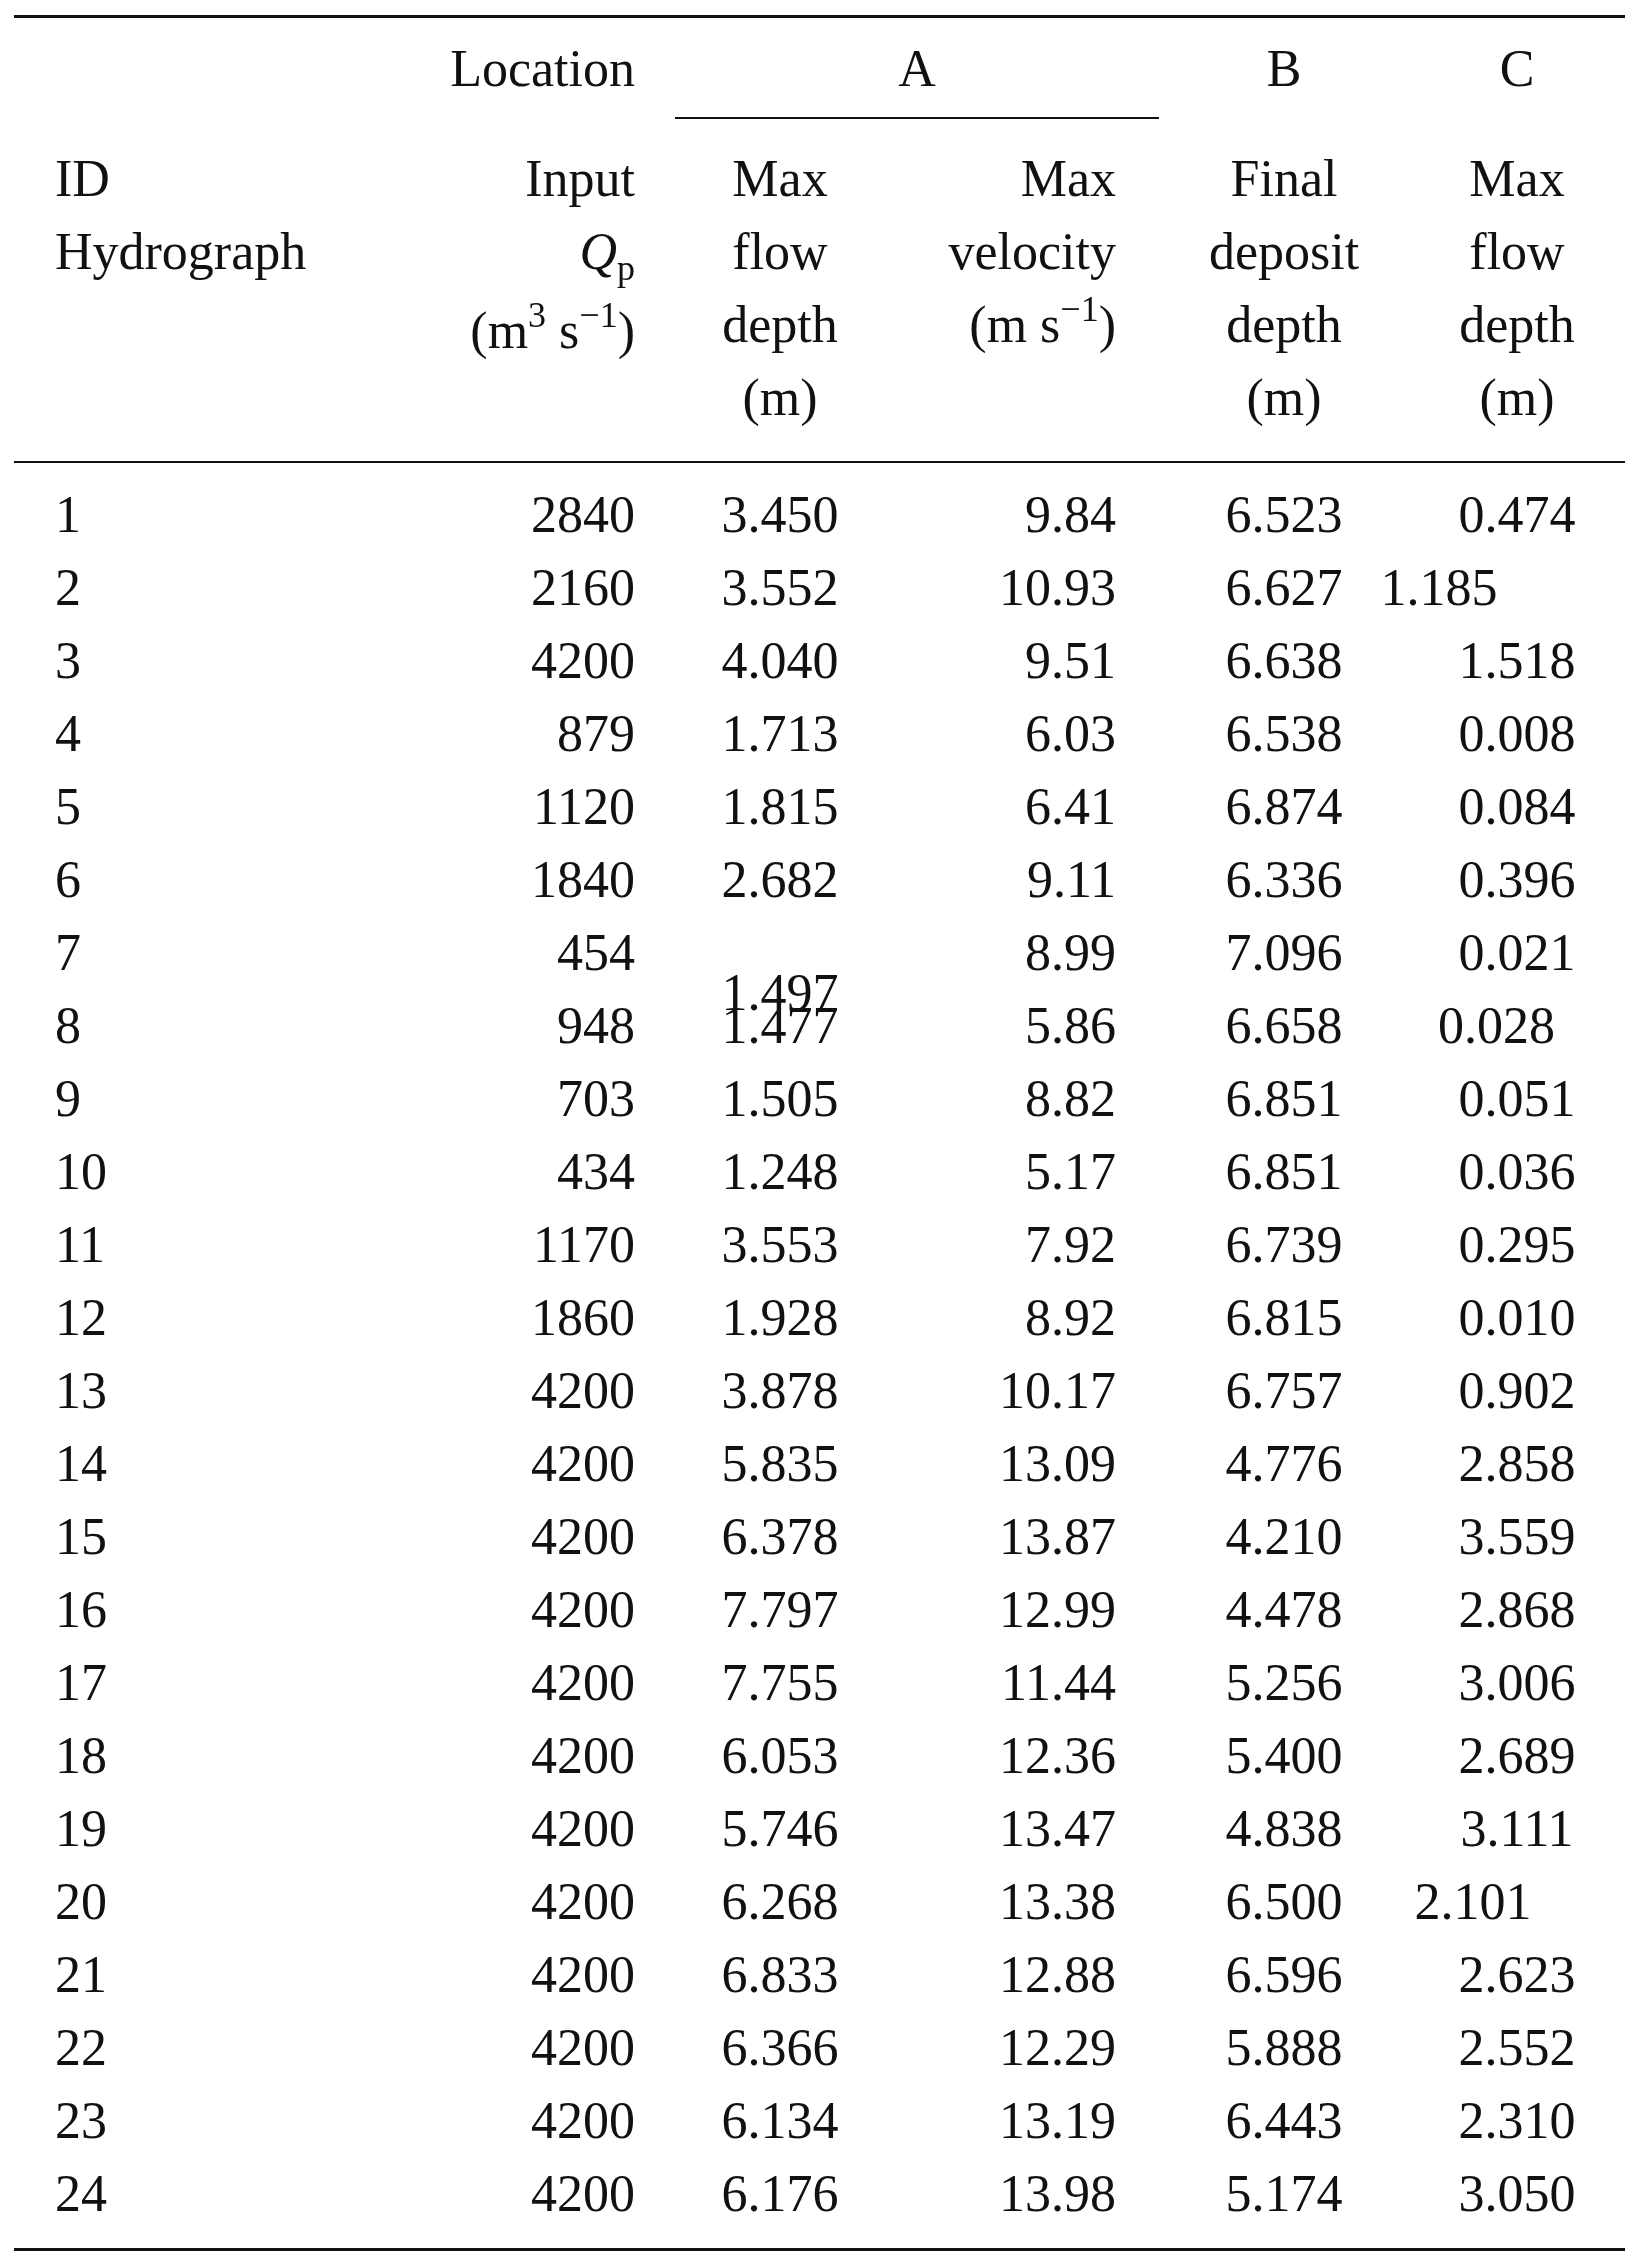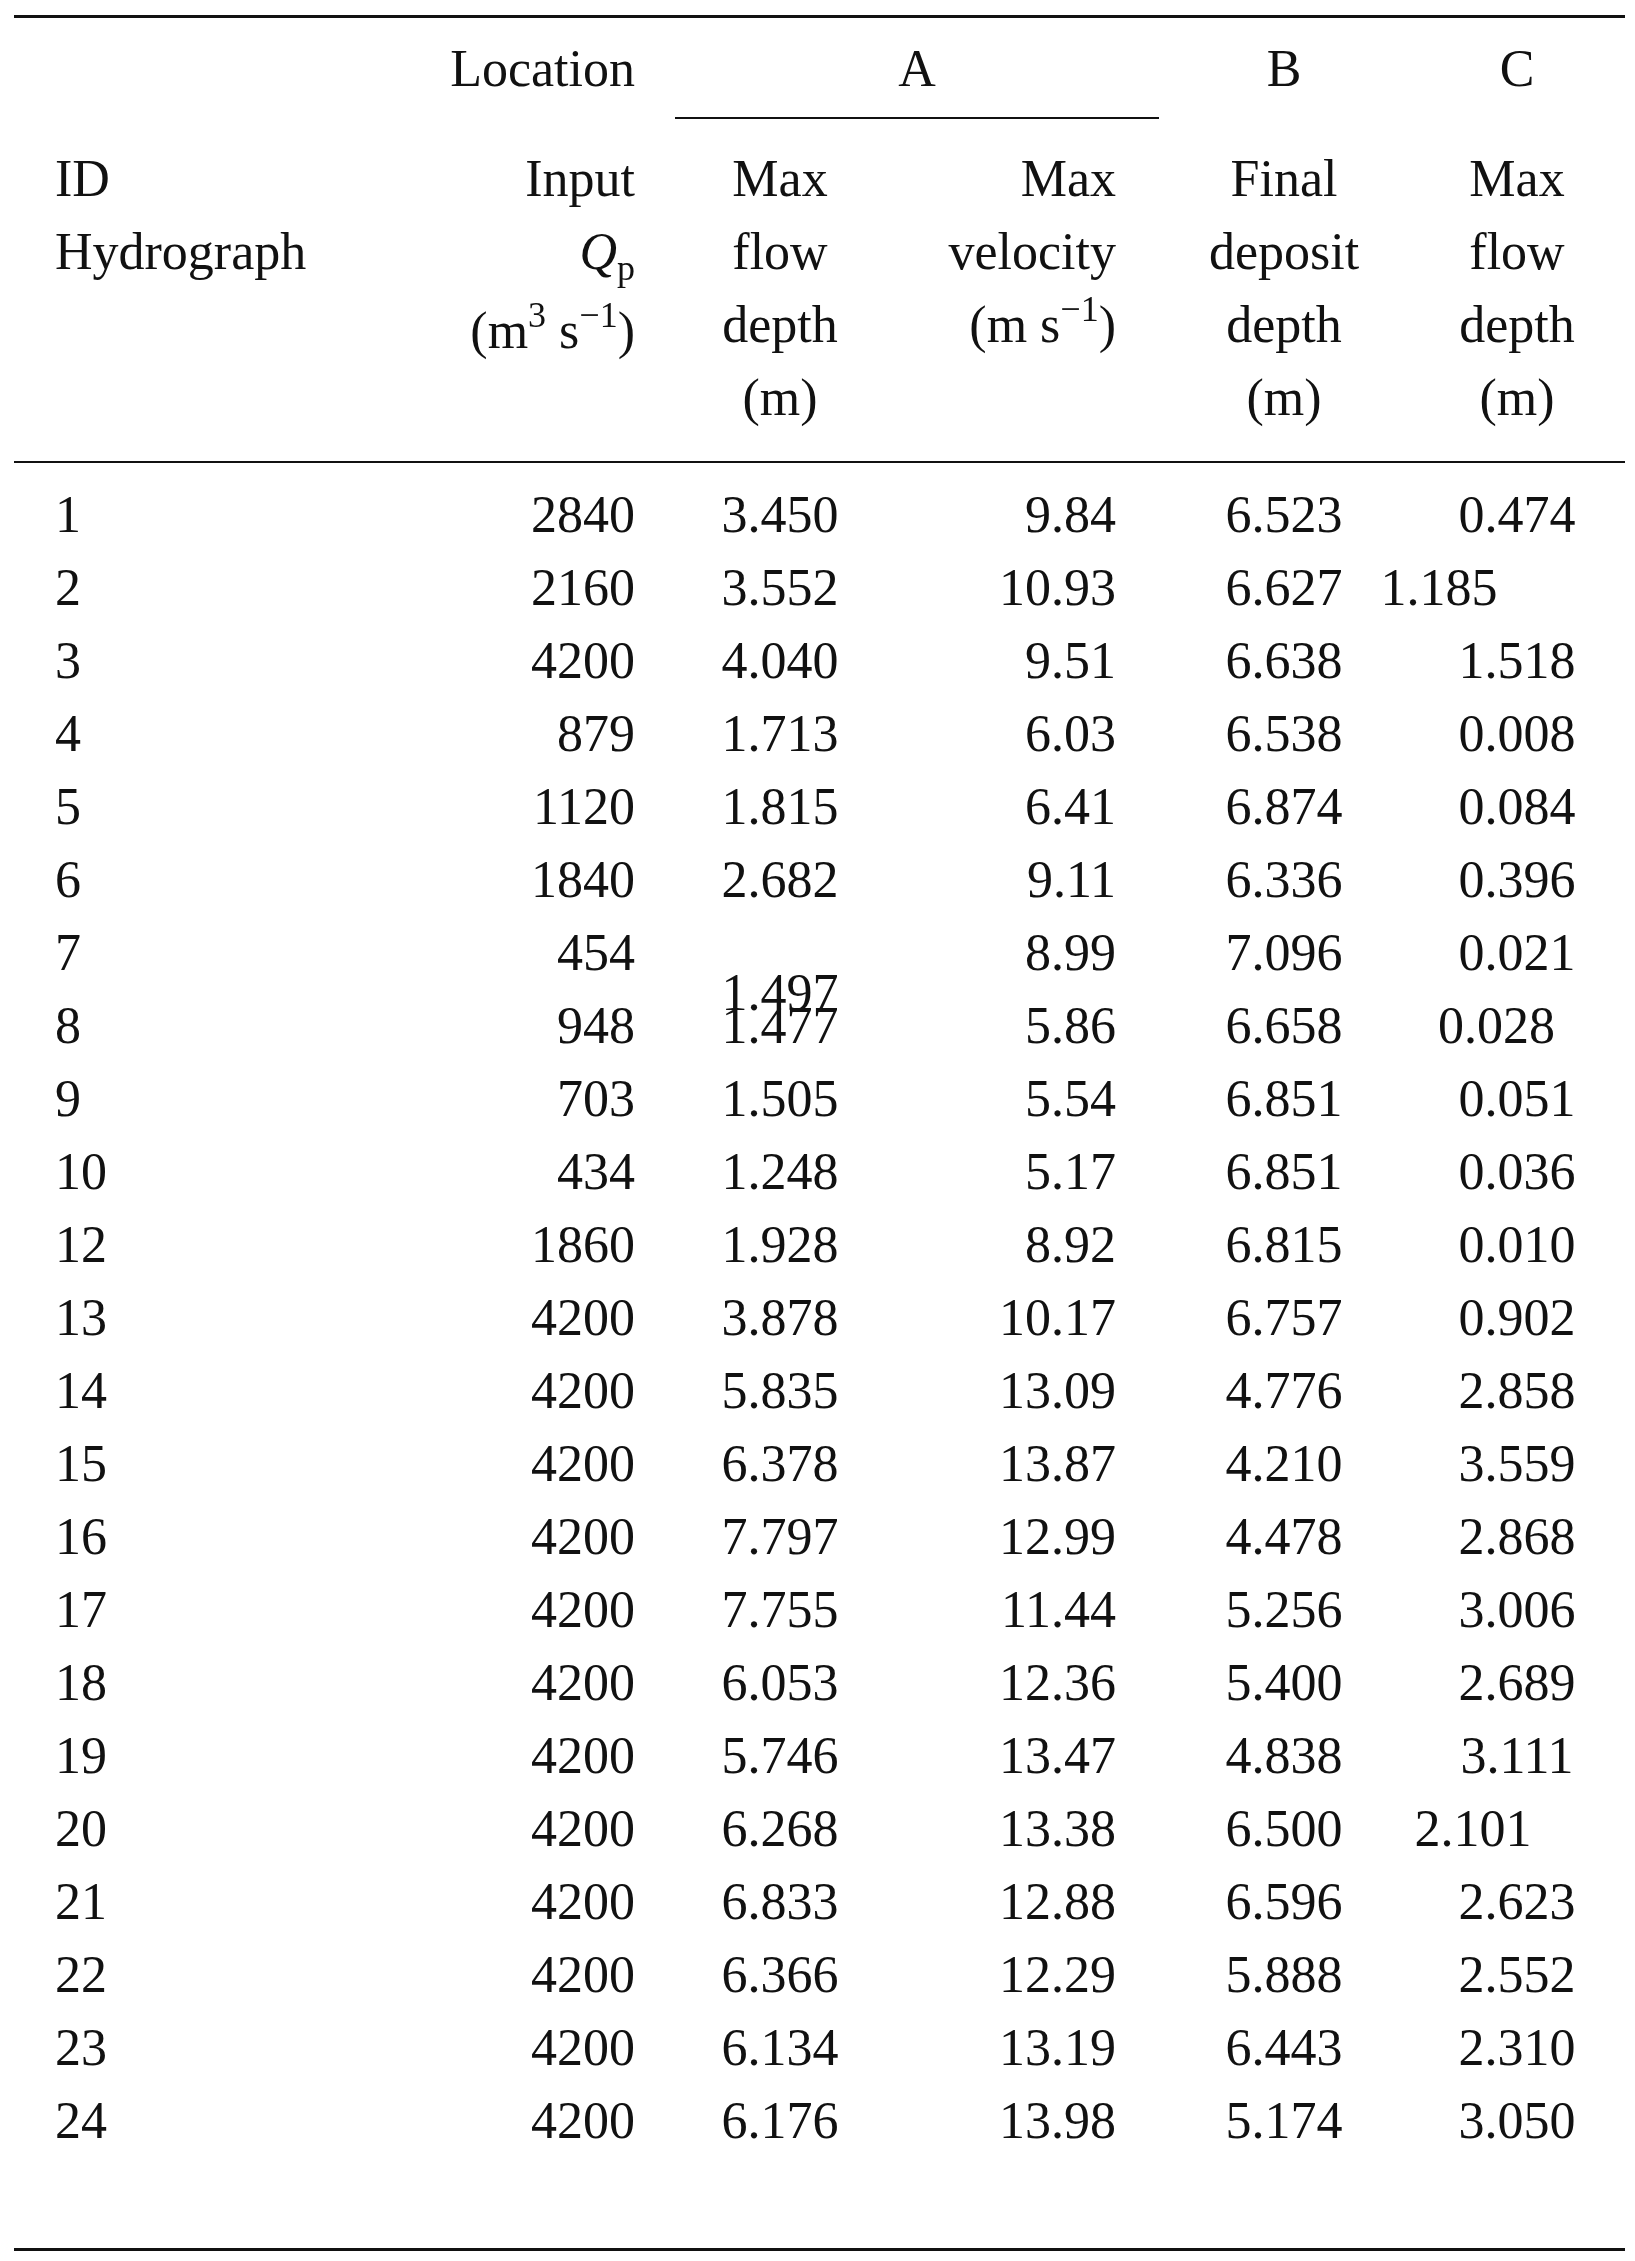--- a/index.html
+++ b/index.html
@@ -134,33 +134,41 @@
       <div class="cell" style="right:1000px; text-align:right;">948</div>
       <div class="cell" style="left:701px; width:158px; text-align:center;">1.477</div>
       <div class="cell" style="right:519px; text-align:right;">5.86</div>
       <div class="cell" style="left:1205px; width:158px; text-align:center;">6.658</div>
       <div class="cell" style="left:1438px; width:158px; text-align:left;">0.028</div>
     </div>
     <div class="row">
       <div class="cell" style="left:55px; text-align:left;">9</div>
       <div class="cell" style="right:1000px; text-align:right;">703</div>
       <div class="cell" style="left:701px; width:158px; text-align:center;">1.505</div>
-      <div class="cell" style="right:519px; text-align:right;">5.54</div>
+      <div class="cell" style="right:519px; text-align:right;">8.82</div>
       <div class="cell" style="left:1205px; width:158px; text-align:center;">6.851</div>
       <div class="cell" style="left:1438px; width:158px; text-align:center;">0.051</div>
     </div>
     <div class="row">
       <div class="cell" style="left:55px; text-align:left;">10</div>
       <div class="cell" style="right:1000px; text-align:right;">434</div>
       <div class="cell" style="left:701px; width:158px; text-align:center;">1.248</div>
       <div class="cell" style="right:519px; text-align:right;">5.17</div>
       <div class="cell" style="left:1205px; width:158px; text-align:center;">6.851</div>
       <div class="cell" style="left:1438px; width:158px; text-align:center;">0.036</div>
     </div>
     <div class="row">
+      <div class="cell" style="left:55px; text-align:left;">11</div>
+      <div class="cell" style="right:1000px; text-align:right;">1170</div>
+      <div class="cell" style="left:701px; width:158px; text-align:center;">3.553</div>
+      <div class="cell" style="right:519px; text-align:right;">7.92</div>
+      <div class="cell" style="left:1205px; width:158px; text-align:center;">6.739</div>
+      <div class="cell" style="left:1438px; width:158px; text-align:center;">0.295</div>
+    </div>
+    <div class="row">
       <div class="cell" style="left:55px; text-align:left;">12</div>
       <div class="cell" style="right:1000px; text-align:right;">1860</div>
       <div class="cell" style="left:701px; width:158px; text-align:center;">1.928</div>
       <div class="cell" style="right:519px; text-align:right;">8.92</div>
       <div class="cell" style="left:1205px; width:158px; text-align:center;">6.815</div>
       <div class="cell" style="left:1438px; width:158px; text-align:center;">0.010</div>
     </div>
     <div class="row">
       <div class="cell" style="left:55px; text-align:left;">13</div>
       <div class="cell" style="right:1000px; text-align:right;">4200</div>

